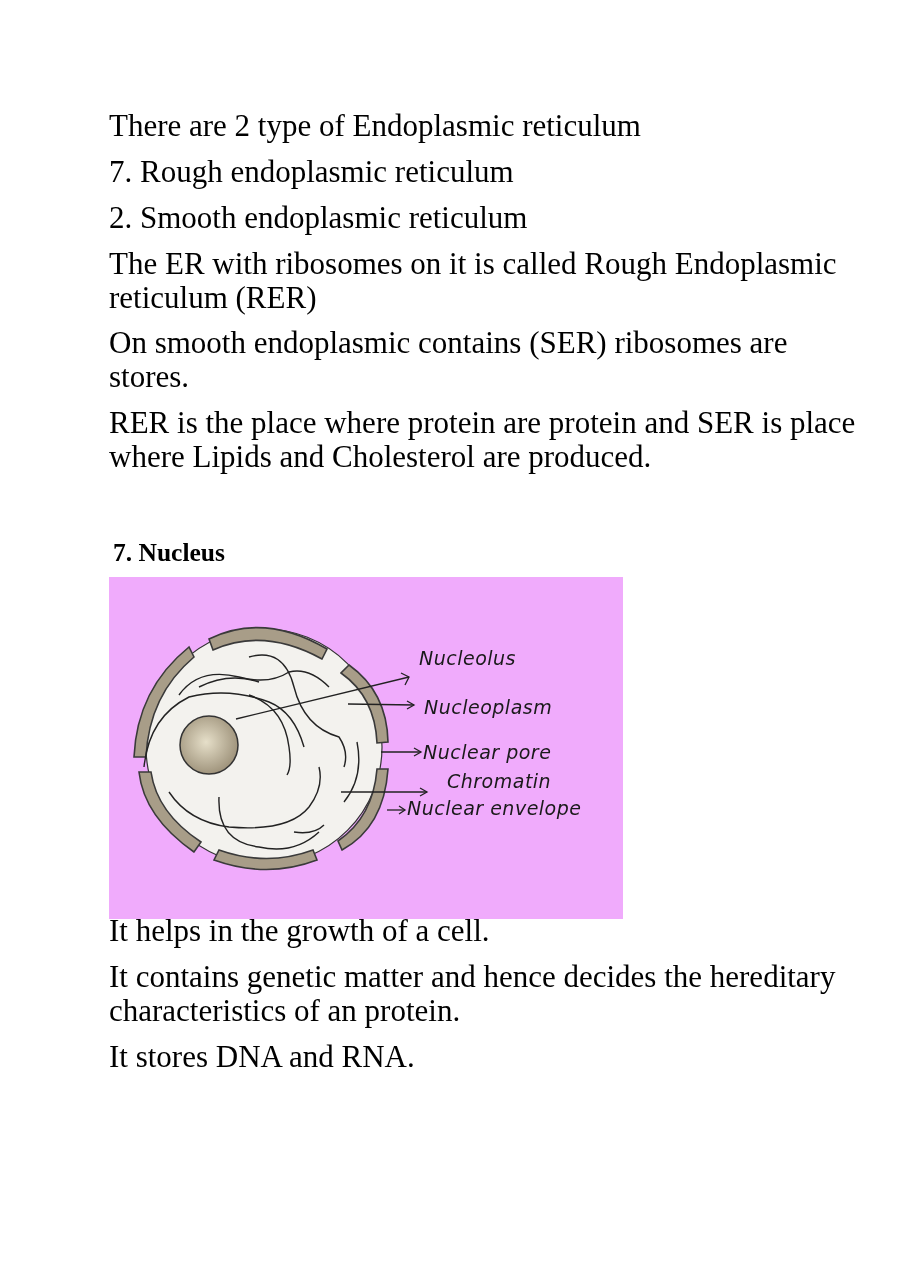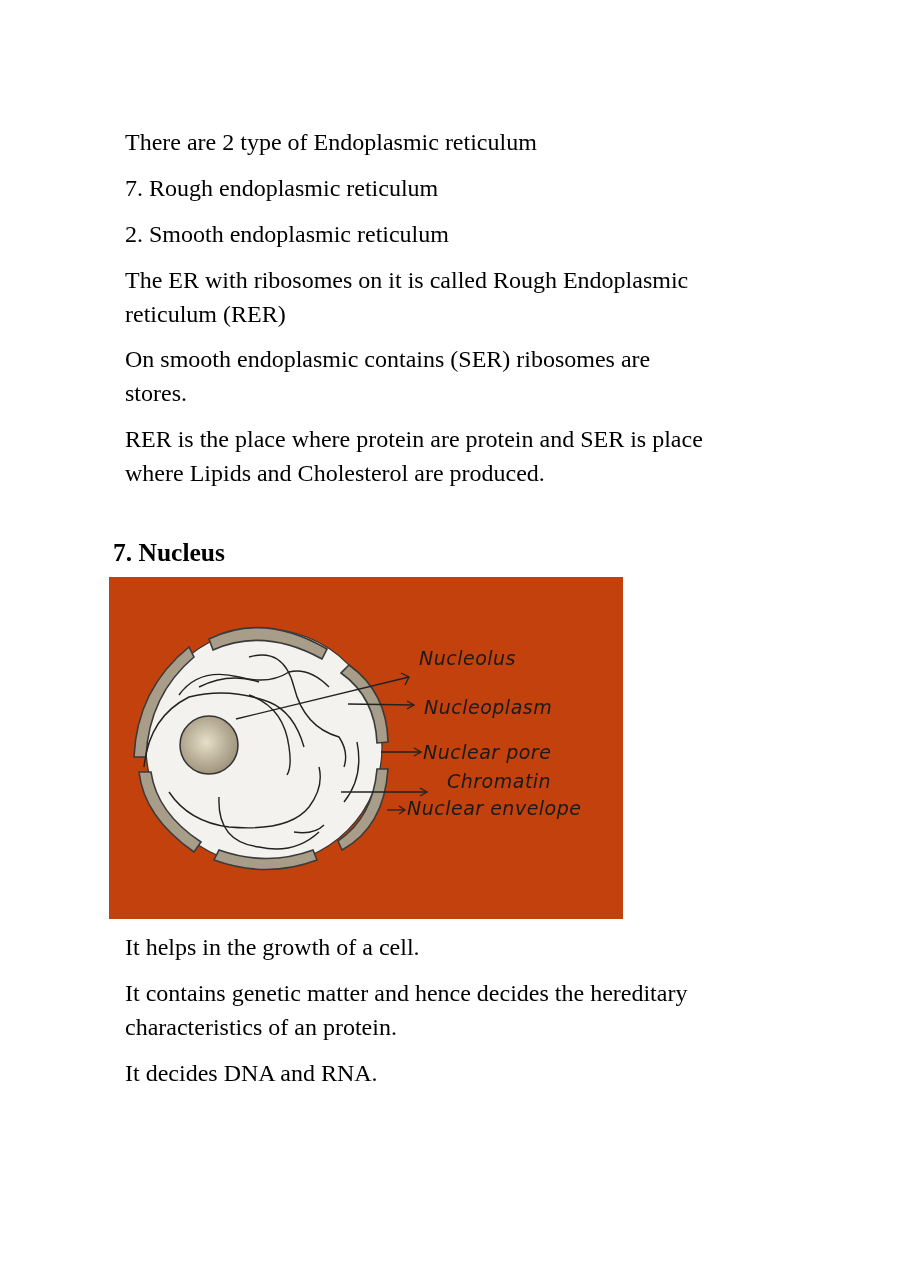--- a/index.html
+++ b/index.html
@@ -1,21 +1,21 @@
 <!DOCTYPE html>
 <html><head>
 <meta charset="utf-8">
 <style>
   html, body { margin: 0; padding: 0; background: #ffffff; }
   body { width: 900px; height: 1273px; position: relative; overflow: hidden;
          font-family: "Liberation Serif", "DejaVu Serif", serif; color: #000; }
   .page { position: absolute; left: 109px; top: 0; width: 700px; }
-  .p { position: absolute; left: 0; font-size: 24px; line-height: 34px; margin: 16px; white-space: nowrap; }
+  .p { position: absolute; left: 0; font-size: 31px; line-height: 34px; margin: 0; white-space: nowrap; }
   .h { position: absolute; left: 0; font-size: 25.5px; font-weight: bold; line-height: 34px; margin: 4px; }
-  .figure { position: absolute; left: 0; top: 577px; width: 514px; height: 342px; background: #c2410c; }
+  .figure { position: absolute; left: 0; top: 577px; width: 514px; height: 342px; background: #f0abfc; }
   .figure svg { display: block; }
   .lbl { font-family: "DejaVu Sans", sans-serif; font-size: 19px; fill: #1a1a1a; font-style: italic; letter-spacing: 0.5px; }
 </style>
 </head>
 <body>
 
 <div class="page">
   <p class="p" style="top:109px">There are 2 type of Endoplasmic reticulum</p>
   <p class="p" style="top:155px">7. Rough endoplasmic reticulum</p>
   <p class="p" style="top:201px">2. Smooth endoplasmic reticulum</p>
@@ -82,14 +82,14 @@
       <text class="lbl" x="315" y="137">Nucleoplasm</text>
       <text class="lbl" x="314" y="182">Nuclear pore</text>
       <text class="lbl" x="338" y="211">Chromatin</text>
       <text class="lbl" x="298" y="238">Nuclear envelope</text>
     </svg>
   </div>
 
   <p class="p" style="top:914px">It helps in the growth of a cell.</p>
   <p class="p" style="top:960px">It contains genetic matter and hence decides the hereditary</p>
   <p class="p" style="top:994px">characteristics of an protein.</p>
-  <p class="p" style="top:1040px">It decides DNA and RNA.</p>
+  <p class="p" style="top:1040px">It stores DNA and RNA.</p>
 </div>
 
 </body></html>

